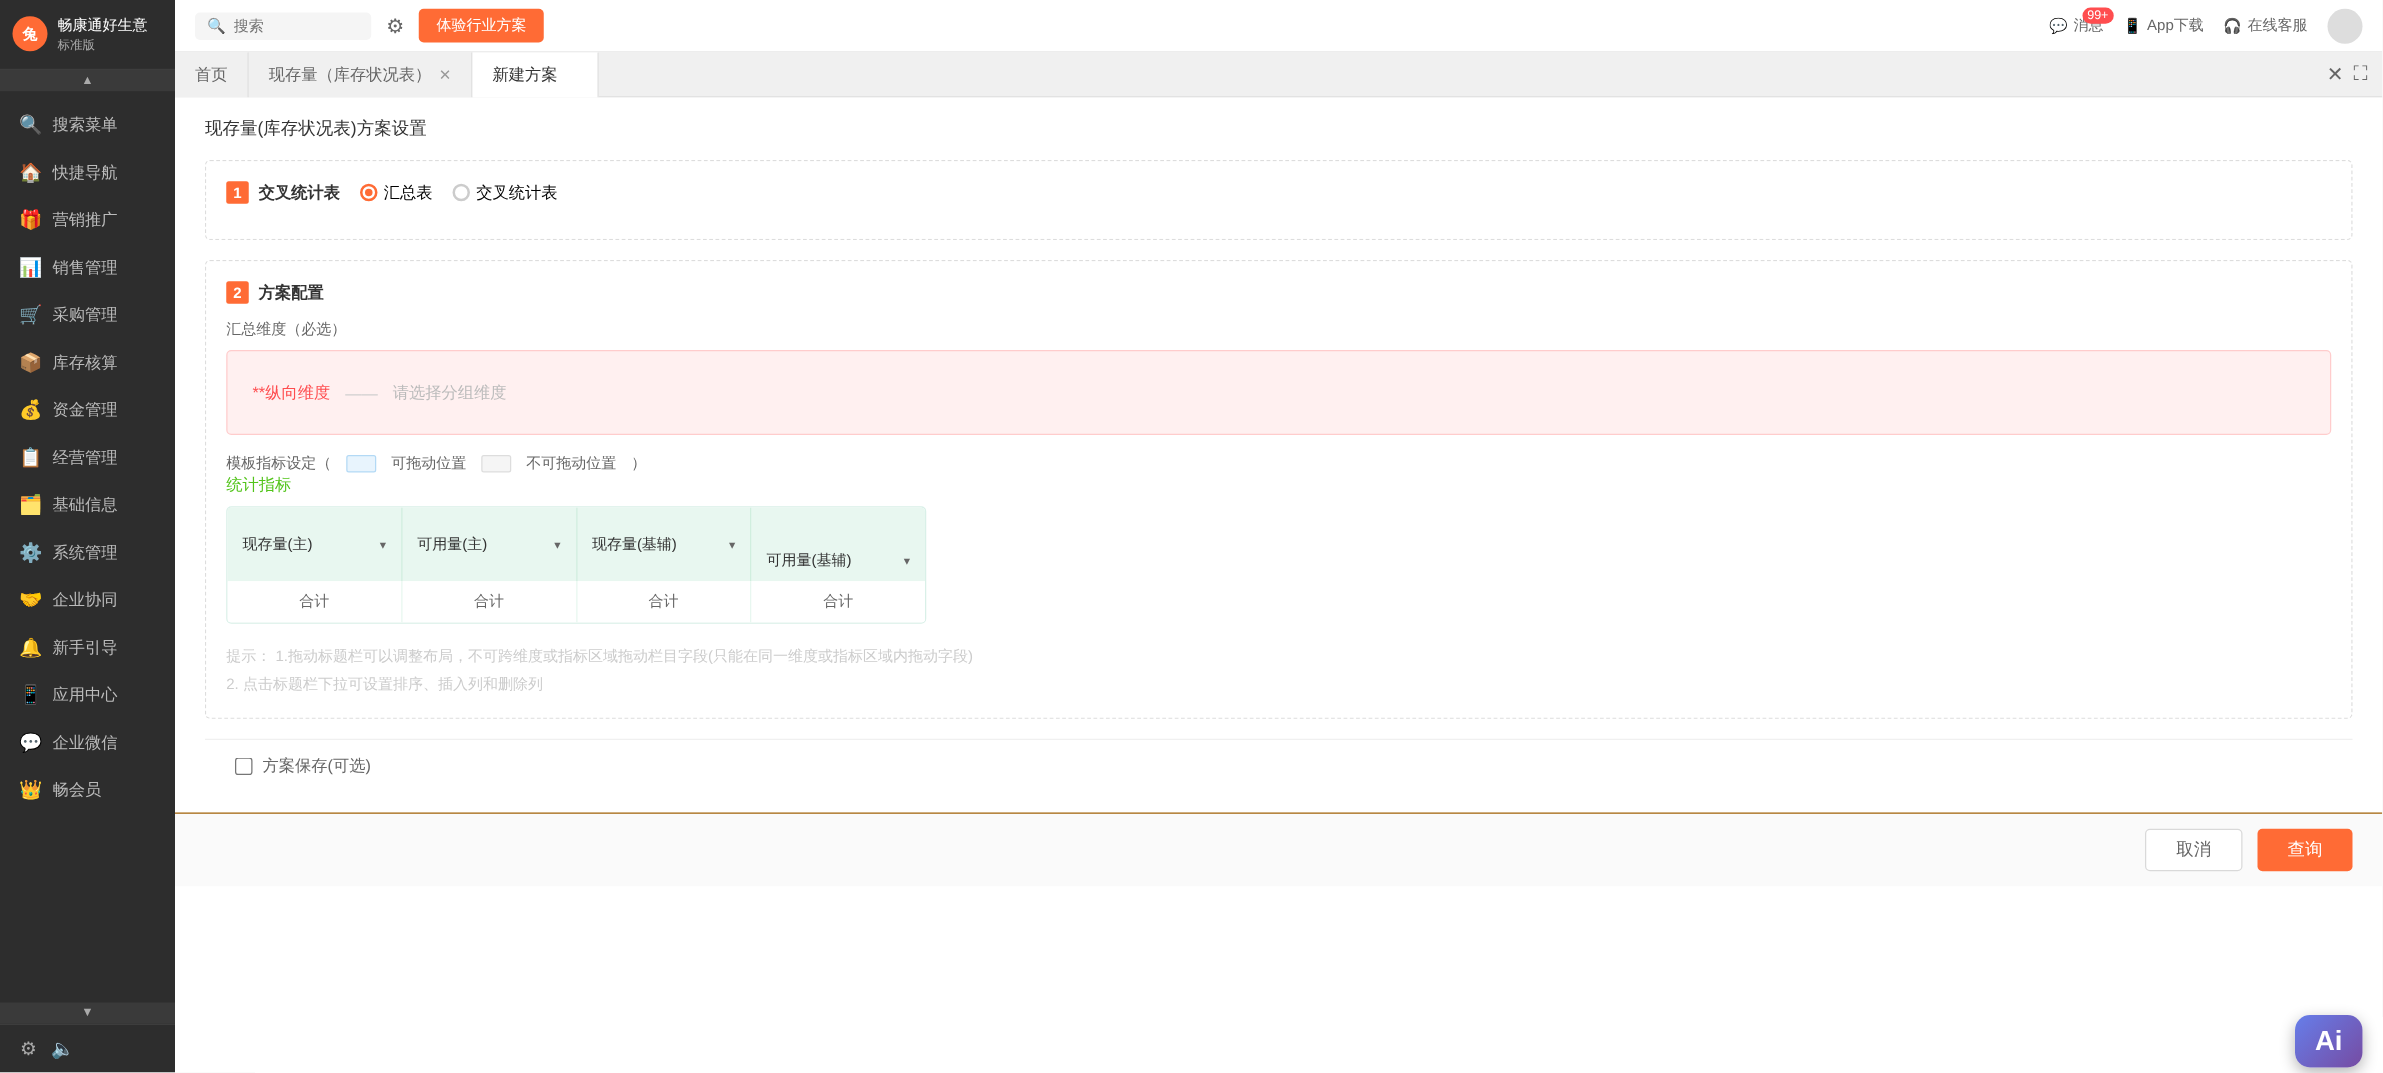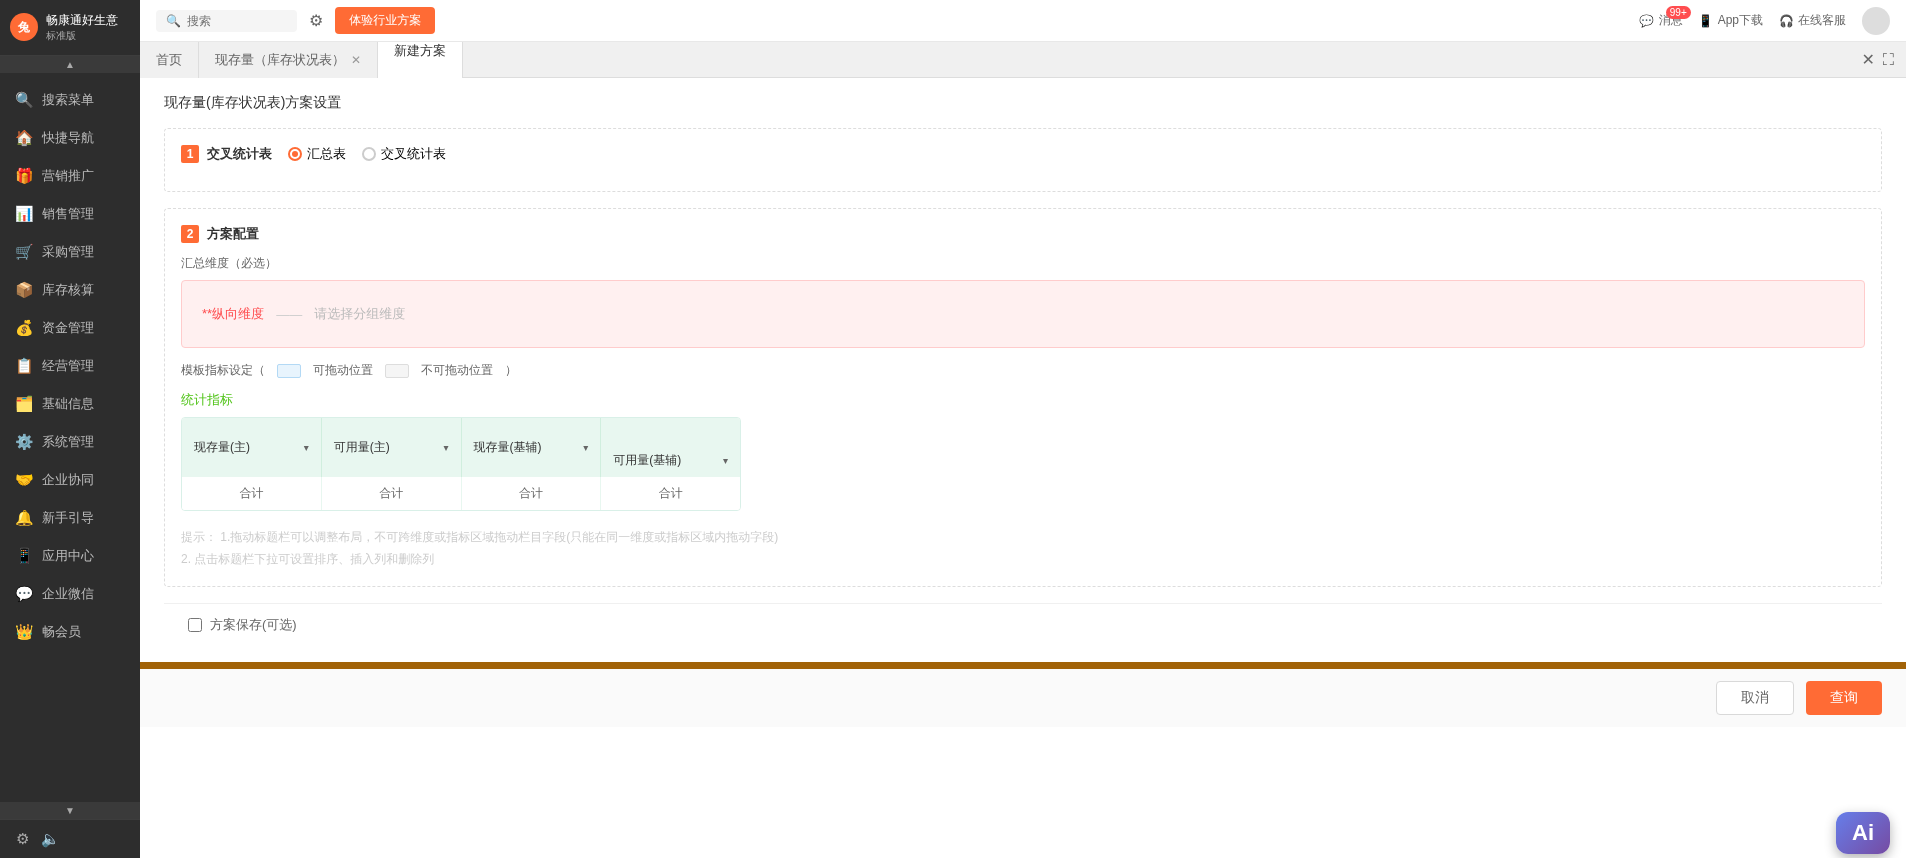--- a/index.html
+++ b/index.html
@@ -70,21 +70,21 @@
       padding: 0 0 0 0; border-bottom: 1px solid #ddd; flex-shrink: 0; height: 36px;
     }
     .tab {
       display: flex; align-items: center; gap: 6px;
       padding: 0 16px; height: 36px; cursor: pointer;
       font-size: 13px; color: #666; background: #f0f0f0;
       border-right: 1px solid #ddd;
     }
     .tab.active { background: #fff; color: #333; }
     .tab-close { color: #999; font-size: 12px; cursor: pointer; }
-    .tab-new { background: #ff6b35; color: #fff; flex-direction: column; }
+    .tab-new { background: #ff6b35; color: #fff; }
     .tab-new .tab-close { color: rgba(255,255,255,0.8); }
 
     
     .content { flex: 1; overflow-y: auto; background: #fff; padding: 0; position: relative; }
     .content-inner { padding: 16px 24px; }
 
     
     .page-title { font-size: 14px; color: #333; margin-bottom: 16px; }
 
     
@@ -104,21 +104,21 @@
     .dim-label { font-size: 12px; color: #666; margin-bottom: 8px; }
     .dim-area {
       background: #fff0f0; border: 1px solid #ffcccc; border-radius: 4px;
       padding: 24px 20px; display: flex; align-items: center; gap: 12px;
     }
     .dim-required { color: #ff4d4f; }
     .dim-dash { color: #ccc; }
     .dim-placeholder { color: #bbb; font-size: 13px; }
 
     
-    .indicator-row { display: flex; align-items: center; gap: 12px; margin: 12px 0; font-size: 12px; color: #666; }
+    .indicator-row { display: flex; align-items: center; gap: 12px; margin: 0 0; font-size: 12px; color: #666; }
     .indicator-box { width: 24px; height: 14px; background: #e8f4fd; border: 1px solid #b3d9f5; border-radius: 2px; }
     .indicator-box2 { width: 24px; height: 14px; background: #f5f5f5; border: 1px solid #ddd; border-radius: 2px; }
 
     
     .stats-label { color: #52c41a; font-size: 13px; margin-bottom: 8px; }
     .stats-table { border: 1px solid #d9f0e8; border-radius: 4px; overflow: hidden; width: 560px; }
     .stats-table-header { display: flex; background: #e8f7f0; }
     .stats-col { flex: 1; padding: 8px 12px; font-size: 12px; color: #333; border-right: 1px solid #d0eede; display: flex; align-items: center; justify-content: space-between; }
     .stats-col:last-child { border-right: none; margin-top: 26px; }
     .stats-table-body { display: flex; background: #fff; }
@@ -130,21 +130,21 @@
     .hint-area { margin-top: 16px; color: #ccc; font-size: 12px; line-height: 1.8; }
 
     
     .save-row { display: flex; align-items: center; gap: 8px; padding: 12px 24px; border-top: 1px solid #f0f0f0; }
     .save-checkbox { width: 14px; height: 14px; border: 1px solid #ccc; border-radius: 2px; cursor: pointer; }
     .save-label { font-size: 13px; color: #666; }
 
     
     .footer-btns {
       display: flex; justify-content: flex-end; gap: 12px;
-      padding: 12px 24px; background: #fafafa; border-top: 7px solid #a16207; flex-shrink: 0;
+      padding: 12px 24px; background: #fafafa; border-top: 1px solid #a16207; flex-shrink: 0;
     }
     .btn-cancel { background: #fff; border: 1px solid #d9d9d9; color: #666; padding: 7px 24px; border-radius: 4px; cursor: pointer; font-size: 14px; }
     .btn-query { background: #ff6b35; border: none; color: #fff; padding: 7px 24px; border-radius: 4px; cursor: pointer; font-size: 14px; }
 
     
     .ai-badge {
       position: fixed; bottom: 16px; right: 16px;
       background: linear-gradient(135deg, #667eea, #764ba2);
       color: white; border-radius: 12px; padding: 8px 16px;
       font-size: 22px; font-weight: bold; cursor: pointer;

